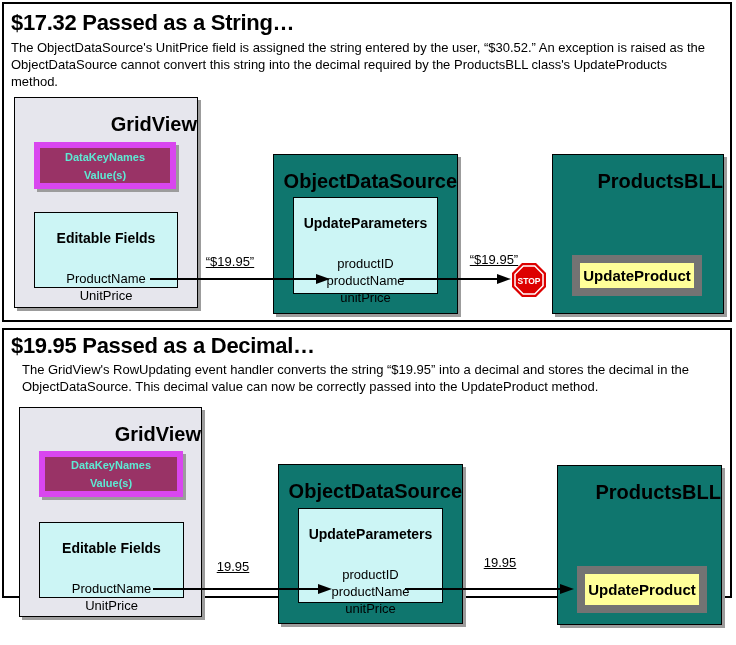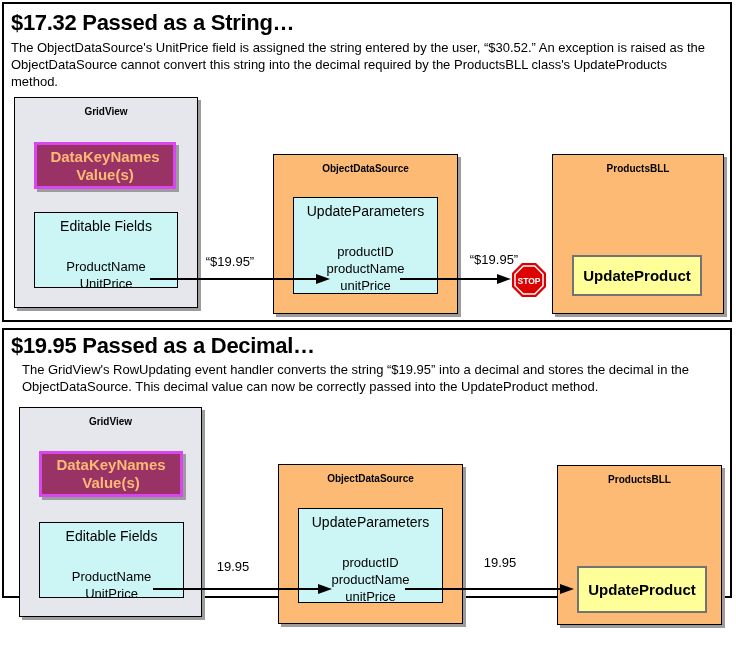--- a/index.html
+++ b/index.html
@@ -15,36 +15,36 @@
   #sec2 { top:328px; height:270px; }
   .sec-title { position:absolute; left:7px; font-size:22px; font-weight:bold; letter-spacing:-0.3px; white-space:nowrap; }
   #sec1 .sec-title { top:6px; }
   #sec2 .sec-title { top:3px; }
   .sec-body { position:absolute; left:7px; width:716px; font-size:13px; line-height:17px; white-space:pre-line; }
   #sec1 .sec-body { top:35px; }
   #sec2 .sec-body { top:31px;margin-left:11px; }
 
   .big-box { position:absolute; box-sizing:border-box; border:1px solid #000; box-shadow:3px 3px 0 #9c9c9c; }
   .gray   { background:#e6e6ed; }
-  .orange { background:#fdba74; }
-  .big-title { text-align:center; font-weight:bold; font-size:10px; padding-top:8px; }
+  .orange { background:#0f766e; }
+  .big-title { text-align:right; font-weight:bold; font-size:20px; padding-top:15px; }
 
   .datakey {
-    position:absolute; box-sizing:border-box; background:#993366; border:3px solid #d946ef;
-    box-shadow:3px 3px 0 #9c9c9c; color:#fdba74; font-weight:bold; font-size:15px; line-height:18px;
+    position:absolute; box-sizing:border-box; background:#993366; border:6px solid #d946ef;
+    box-shadow:3px 3px 0 #9c9c9c; color:#5eead4; font-weight:bold; font-size:11px; line-height:18px;
     text-align:center; white-space:pre-line; display:flex; align-items:center; justify-content:center;
   }
   .cyanbox { position:absolute; box-sizing:border-box; background:#ccf5f5; border:1px solid #000; text-align:center; }
-  .cyan-title { font-weight:normal; font-size:14px; padding-top:5px; }
+  .cyan-title { font-weight:bold; font-size:14px; padding-top:17px; }
   .cyan-fields { font-size:13px; line-height:17px; white-space:pre-line; margin-top:24px; }
   .yellowbox {
-    position:absolute; box-sizing:border-box; background:#ffff99; border:2px solid #737373;
+    position:absolute; box-sizing:border-box; background:#ffff99; border:8px solid #737373;
     display:flex; align-items:center; justify-content:center; font-weight:bold; font-size:15px;
   }
-  .arrow-label { position:absolute; width:100px; text-align:center; font-size:13px; }
+  .arrow-label { position:absolute; width:100px; text-align:center; font-size:13px;text-decoration:underline; }
   svg.arrows { position:absolute; left:0; top:0; }
 </style>
 </head>
 <body>
 
 <div class="canvas">
 
   <div class="section" id="sec1">
     <div class="sec-title">$17.32 Passed as a String…</div>
     <div class="sec-body">The ObjectDataSource's UnitPrice field is assigned the string entered by the user, “$30.52.” An exception is raised as the

